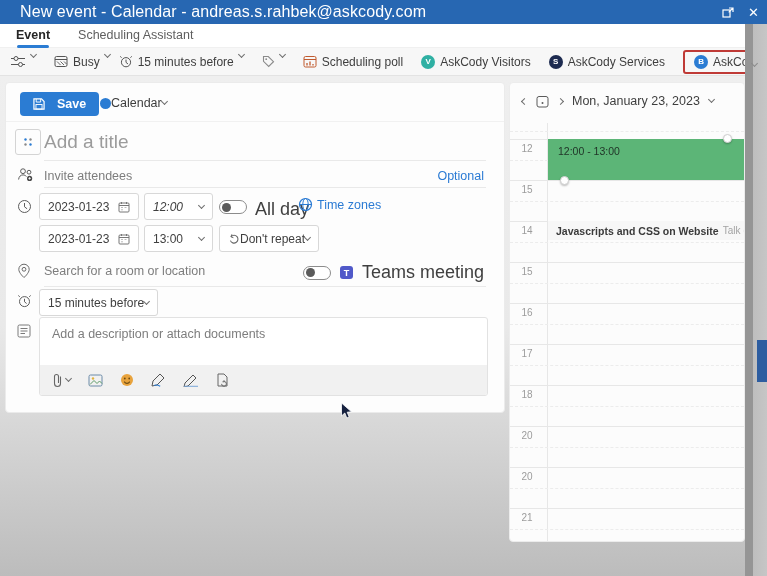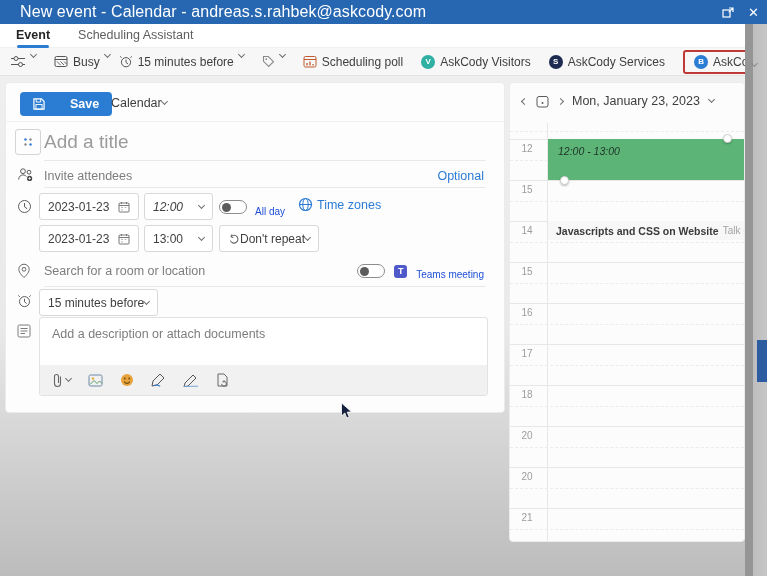--- a/index.html
+++ b/index.html
@@ -35,42 +35,42 @@
     align-items:center; justify-content:center; }
   .redbox { border:2px solid var(--highlight-red,#bf3a36); border-radius:3px; padding:3px 9px; }
 
   
   .workspace { position:absolute; left:0; top:76px; width:767px; height:500px;
     background:linear-gradient(180deg,#efefef 0%, #e9e9e9 50%, #bcbcbc 100%); }
 
   
   .card { position:absolute; left:5px; top:6px; width:500px; height:331px; background:#fdfdfd;
     border:1px solid #ebebeb; border-radius:4px; }
-  .btn-save { position:absolute; left:14px; top:9px; display:inline-flex; align-items:center; gap:25px;
+  .btn-save { position:absolute; left:14px; top:9px; display:inline-flex; align-items:center; gap:12px;
     background:var(--accent,#2b7cd3); color:#fff; font-size:12.5px; font-weight:bold; border:none;
     padding:5px 13px; border-radius:4px; cursor:pointer; }
   .cal-select { position:absolute; left:94px; top:13px; display:inline-flex; align-items:center; 
     font-size:12.5px; color:#3d3d3d; cursor:pointer; }
   .cal-dot { width:11px; height:11px; border-radius:50%; background:var(--accent,#2b7cd3); }
   .hline { position:absolute; height:1px; background:#e9e9e9; }
   .l-full { left:0; right:0; top:38px; background:#f1f1f1; }
   .icon-col { position:absolute; left:11px; }
   .titlebox { position:absolute; left:9px; top:46px; width:26px; height:26px; border:1px solid #d4d4d4;
     border-radius:3px; display:flex; align-items:center; justify-content:center; }
   .title-input { position:absolute; left:38px; top:48px; font-size:19px; color:#9b9b9b; }
   .l-title { left:38px; right:18px; top:77px; }
   .ghost { font-size:12.5px; color:#7d7d7d; }
   .link { font-size:12.5px; color:var(--link,#2b7bd4); }
   .l-att { left:38px; right:18px; top:104px; }
   .field { position:absolute; height:27px; border:1px solid #d8d8d8; border-radius:3px; background:#fff;
     display:flex; align-items:center; font-size:12px; color:#3f3f3f; padding:0 8px; }
   .field .grow { flex:1; }
   .toggle { width:28px; height:14px; border:1px solid #8c8c8c; border-radius:8px; background:#fff; position:relative; cursor:pointer; }
   .toggle::after { content:''; position:absolute; left:2px; top:1.5px; width:9px; height:9px; border-radius:50%; background:#5b5b5b; }
-  .row-lab { font-size:10px; color:#1d4ed8;margin-top:7px; }
+  .row-lab { font-size:18px; color:#404040; }
   .l-loc { left:38px; right:18px; top:203px; }
   .teams-group { position:absolute; right:20px; top:179px; display:flex; align-items:center; gap:9px; }
   .teams-sq { width:13px; height:13px; border-radius:3px; background:var(--teams-purple,#5059c9); color:#fff;
     font-size:9px; font-weight:bold; display:flex; align-items:center; justify-content:center; }
   .desc-box { position:absolute; left:33px; right:16px; top:234px; height:79px; border:1px solid #e2e2e2;
     border-radius:3px; background:#fff; overflow:hidden; }
   .desc-box .ph { display:block; padding:9px 12px; }
   .desc-foot { position:absolute; left:0; right:0; bottom:0; height:30px; background:#f1f1f1;
     display:flex; align-items:center; gap:17px; padding-left:13px; }
 
@@ -80,21 +80,21 @@
   .panel-head { position:absolute; left:12px; top:11px; display:flex; align-items:center; gap:9px;
     font-size:12.5px; color:#3e3e3e; }
   .hour-grid { position:absolute; left:0; top:40px; width:234px; }
   .vline { position:absolute; left:37px; top:0; bottom:0; width:1px; background:#e7e7e7; z-index:0; }
   .hour-row { height:41px; border-top:1px solid #e7e7e7; position:relative; }
   .hour-row.partial { height:16px; border-top:none; }
   .hour-row::after { content:''; position:absolute; top:20px; left:0; right:0; border-top:1px dashed #ececec; }
   .hour-row.partial::after { top:8px; }
   .hour-label { position:absolute; top:3px; left:0; width:34px; text-align:center; font-size:10px; color:#9c9c9c; }
   .event-green { position:absolute; left:38px; width:196px; top:16px; height:41px;
-    background:var(--event-green,#5cb577); z-index:2; font-size:10.5px; color:#1f3226;font-style:italic; }
+    background:var(--event-green,#5cb577); z-index:2; font-size:10.5px; color:#1f3226; }
   .event-green .t { display:block; margin:6px 0 0 10px; }
   .handle { position:absolute; width:9px; height:9px; border-radius:50%; background:#fff;
     border:1px solid #cfcfcf; box-shadow:0 1px 2px rgba(0,0,0,.25); }
   .handle.tr { top:-5px; right:12px; }
   .handle.bl { bottom:-5px; left:12px; }
   .event-white { position:absolute; left:38px; right:0; top:98px; height:19px; background:#f7f7f7; z-index:1;
     display:flex; align-items:center; padding-left:8px; white-space:nowrap; overflow:hidden; }
   .event-white .et { font-size:10.5px; font-weight:bold; color:#3a3a3a; }
   .event-white .ed { font-size:10px; color:#a3a3a3; margin-left:4px; }
 

